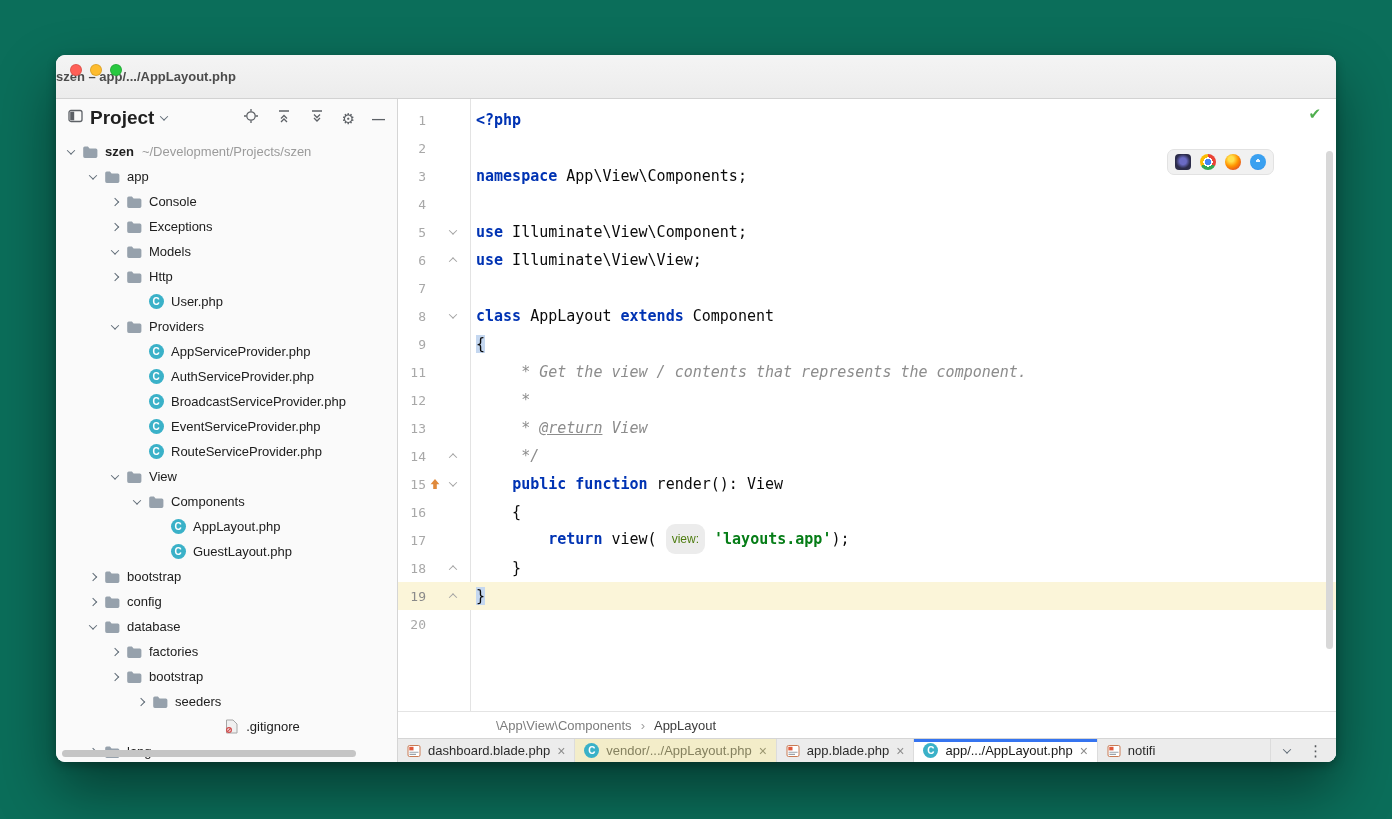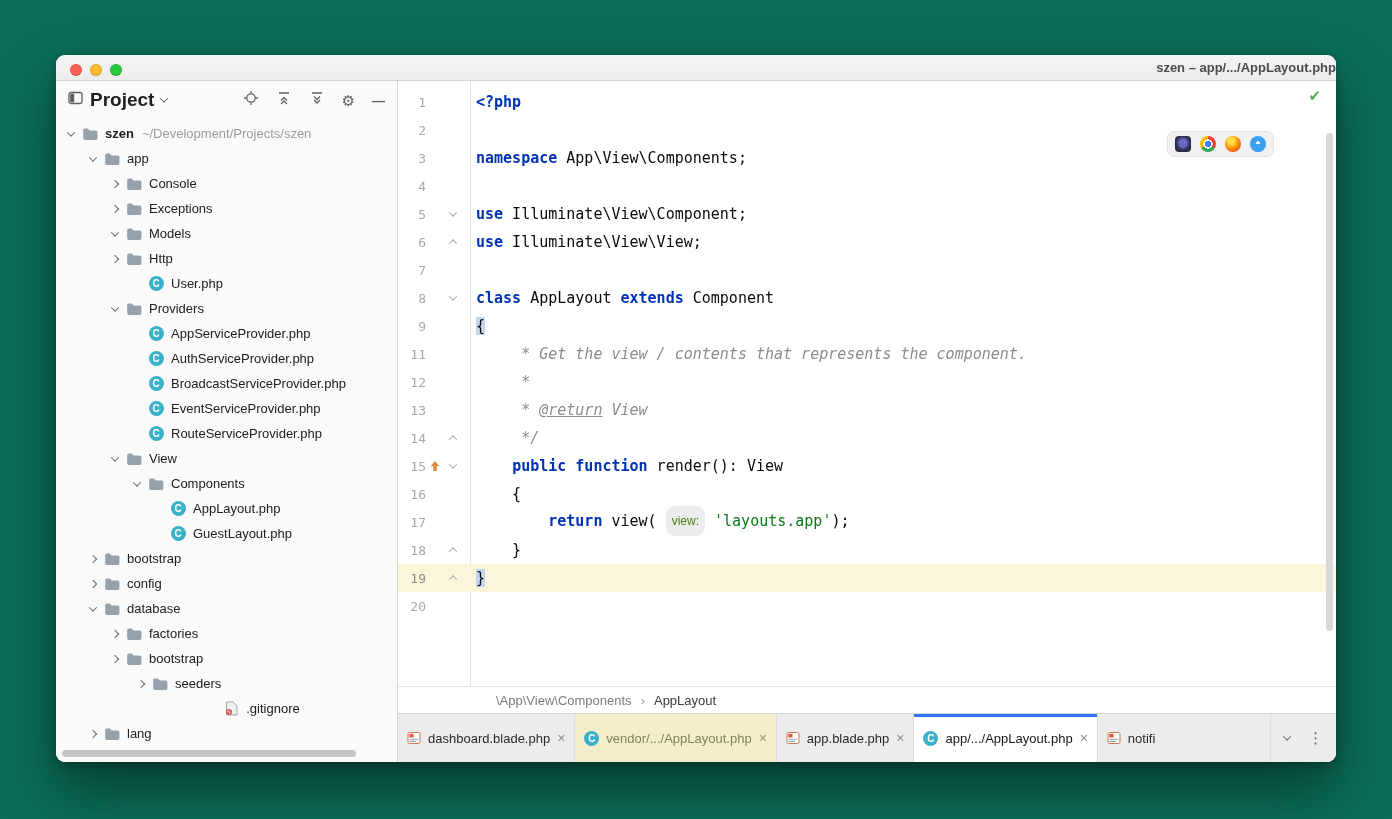--- a/index.html
+++ b/index.html
@@ -4,22 +4,22 @@
 <style>
   * { margin:0; padding:0; box-sizing:border-box; }
   html,body { width:1392px; height:819px; overflow:hidden; }
   body { background:#0b6e5a; font-family:"Liberation Sans", sans-serif; position:relative; }
 
   .window { position:absolute; left:56px; top:55px; width:1280px; height:707px;
     background:#fff; border-radius:9px; overflow:hidden; display:flex; flex-direction:column;
     box-shadow:0 28px 60px rgba(0,0,0,.45), 0 3px 10px rgba(0,0,0,.28); }
 
   
-  .titlebar { height:26px; flex:none; background:linear-gradient(#f4f4f4,#ececec);
-    border-bottom:1px solid #d2d2d2; position:relative; display:flex; align-items:center; justify-content:flex-end; }
+  .titlebar { height:44px; flex:none; background:linear-gradient(#f4f4f4,#ececec);
+    border-bottom:1px solid #d2d2d2; position:relative; display:flex; align-items:center; justify-content:flex-start; }
   .traffic { position:absolute; left:14px; top:9px; display:flex; gap:8px; }
   .light { width:12px; height:12px; border-radius:50%; border:0.5px solid rgba(0,0,0,.12); }
   .light.red{background:#ff5f57} .light.yellow{background:#febc2e} .light.green{background:#28c840}
   .title-text { font-size:13px; font-weight:600; color:#4c4c4c; }
 
   .main { flex:1; display:flex; min-height:0; }
 
   
   .project-panel { width:342px; flex:none; background:#fafafa; border-right:1px solid #d5d5d5;
     position:relative; display:flex; flex-direction:column; }
@@ -54,21 +54,21 @@
   .caret-line .lnum { color:#8a8a8a; }
   .gmark { width:18px; flex:none; display:inline-flex; justify-content:center; align-items:center; }
   .gfold { width:18px; flex:none; display:inline-flex; justify-content:center; align-items:center; }
   .fold-i { width:6px; height:6px; border-right:1.5px solid #a3a3a3; border-bottom:1.5px solid #a3a3a3; }
   .fold-i.down { transform:rotate(45deg) translate(-1px,-1px); }
   .fold-i.up { transform:rotate(-135deg) translate(-1px,-1px); }
   .ctext { font-family:"DejaVu Sans Mono", monospace; font-size:15px; line-height:28px; white-space:pre; color:#0a0a0a; padding-left:6px; }
   .tk-kw { color:#0033b3; font-weight:700; }
   .tk-cmt { color:#8c8c8c; font-style:italic; }
   .tk-tag { color:#8c8c8c; font-style:italic; text-decoration:underline; }
-  .tk-str { color:#067d17; font-weight:400; }
+  .tk-str { color:#067d17; font-weight:700; }
   .tk-sel { background:#c4d7f0; }
   .tk-hint { font-family:"Liberation Sans", sans-serif; font-size:12px; color:#4d7c0f; background:#ececec;
     border-radius:9px; padding:1px 6px; display:inline-block; transform:translateY(-1px); }
 
   .inspect { position:absolute; top:6px; right:15px; color:#4fae4e; font-size:15px; }
   .browser-bar { position:absolute; top:50px; right:62px; background:#f1f1f1; border:1px solid #e2e2e2; border-radius:7px;
     padding:4px 7px; display:flex; gap:9px; align-items:center; }
   .bicon { width:16px; height:16px; flex:none; }
   .bicon.builtin { border-radius:4px; background:radial-gradient(circle at 50% 45%, #6a6ac4 0 28%, #2c2c4a 60%); }
   .bicon.chrome { border-radius:50%;
@@ -79,21 +79,21 @@
   .bicon.safari { border-radius:50%;
     background: radial-gradient(circle at 50% 42%, #eaf5ff 0 14%, #3aa0f0 15% 62%, #1b6fe0 100%); }
   .vscroll { position:absolute; top:52px; right:3px; width:7px; height:498px; background:#d8d8d8; border-radius:4px; }
 
   .breadcrumbs { height:27px; flex:none; border-top:1px solid #e4e4e4; display:flex; align-items:center;
     padding-left:98px; gap:9px; font-size:13px; background:#fff; }
   .crumb { color:#7c7c7c; }
   .crumb.last { color:#3c3c3c; }
   .crumb-sep { color:#a0a0a0; }
 
-  .tabbar { height:49px; flex:none; background:#ececec; border-top:1px solid #d5d5d5; display:flex; align-items:stretch; }
+  .tabbar { height:24px; flex:none; background:#ececec; border-top:1px solid #d5d5d5; display:flex; align-items:stretch; }
   .tabs-list { display:flex; align-items:stretch; min-width:0; overflow:hidden; flex:1; }
   .tab { display:flex; align-items:center; gap:7px; padding:0 9px; font-size:13px; color:#2b2b2b;
     border-right:1px solid #dcdcdc; position:relative; flex:none; }
   .tab.vendor { background:#f3edc9; color:#85815f; }
   .tab.vendor .close { color:#9a966f; }
   .tab.active { background:#fff; color:#1a1a1a; }
   .tab.active::before { content:""; position:absolute; top:0; left:0; right:0; height:3px; background:#3574f0; }
   .tab.truncated { width:68px; overflow:hidden; border-right:none; }
   .tab .close { color:#8c8c8c; font-size:14px; line-height:1; }
   .tab-controls { margin-left:auto; flex:none; display:flex; align-items:center; gap:18px; padding:0 13px;

